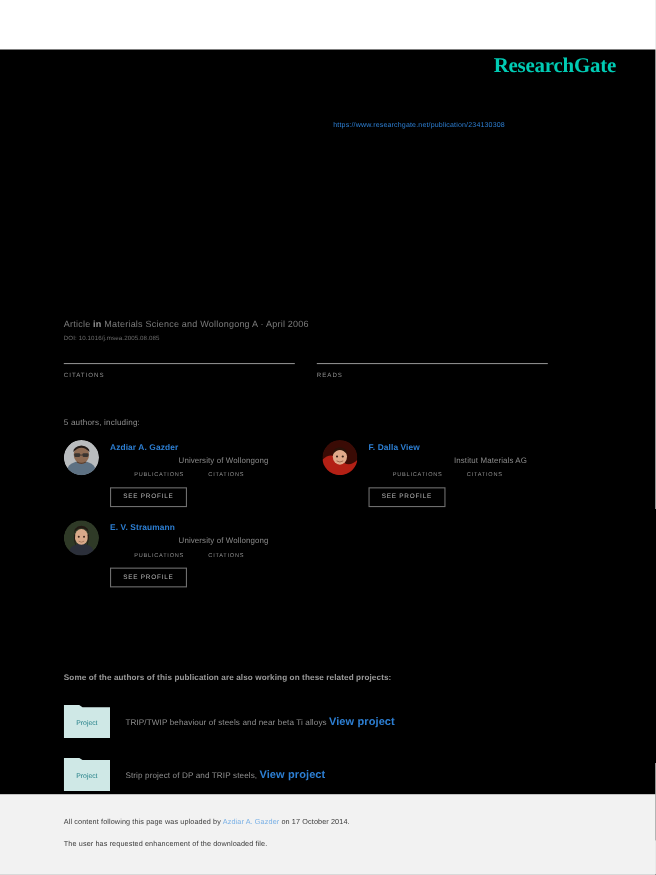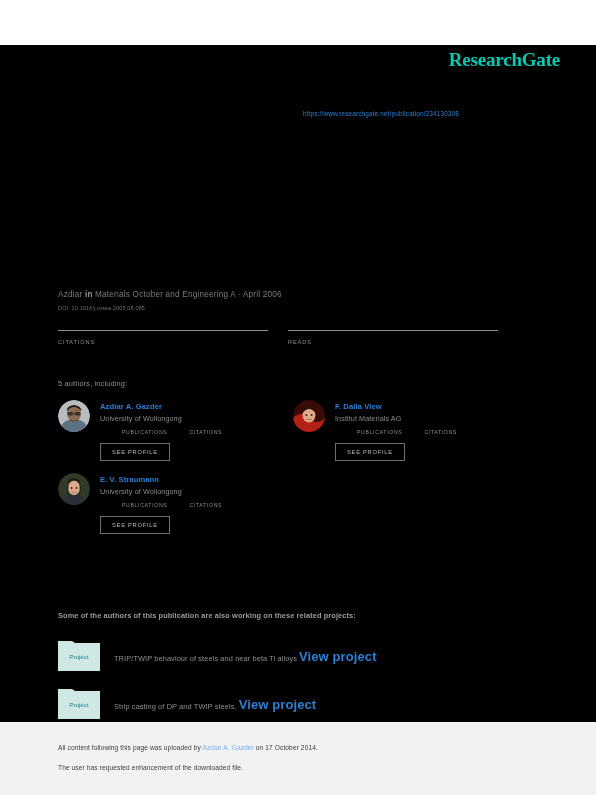--- a/index.html
+++ b/index.html
@@ -177,20 +177,21 @@
     color: #2d7fd3;
     letter-spacing: 0.1px;
     white-space: nowrap;
   }
   .author-affil {
     font-size: 7.2px;
     color: #8a8a8a;
     margin-top: 3px;
     letter-spacing: 0.1px;
     white-space: nowrap;
+    text-align: right;
   }
   .author-stats {
     display: flex;
     margin-top: 6px;
     margin-left: 22px;
   }
   .astat { margin-right: 22px; }
   .astat-num {
     font-size: 8px;
     font-weight: bold;
@@ -248,21 +249,21 @@
     position: relative;
   }
   .folder-icon svg { display: block; }
   .project-text {
     font-size: 7.4px;
     color: #8f8f8f;
     letter-spacing: 0.1px;
     white-space: nowrap;
   }
   .project-link {
-    font-size: 13px;
+    font-size: 10px;
     font-weight: bold;
     color: #2d7fd3;
     margin-left: 2px;
     text-decoration: none;
     letter-spacing: 0.1px;
   }
 
   
   .footer {
     position: absolute;
@@ -296,23 +297,23 @@
   <div class="dark-region">
 
     <div class="rg-logo">ResearchGate</div>
 
     <a class="pub-url" href="#">https://www.researchgate.net/publication/234130308</a>
 
     <div class="article-title"></div>
 
     <div class="article-meta">
       <div class="meta-line">
-        <span>Azdiar</span>
+        <span>Article</span>
         <span class="em">in</span>
-        <span>Materials October and Engineering A</span>
+        <span>Materials Science and Wollongong A</span>
         <span>·</span>
         <span>April 2006</span>
       </div>
       <div class="doi-line">DOI: 10.1016/j.msea.2005.08.085</div>
     </div>
 
     <div class="stats-row">
       <div class="stat-col">
         <div class="stat-rule"></div>
         <div class="stat-number"></div>
@@ -446,21 +447,21 @@
       </div>
 
       <div class="project-row">
         <div class="folder-icon">
           <svg width="42" height="30" viewBox="0 0 42 30">
             <path d="M0 4 L0 30 L42 30 L42 2 L17 2 L14 0 L0 0 Z" fill="#cfe8e6"></path>
             <text x="21" y="18" font-family="Liberation Sans, sans-serif" font-size="6.2" fill="#1f7d85" text-anchor="middle">Project</text>
           </svg>
         </div>
         <div class="project-text">
-          <span>Strip casting of DP and TWIP steels,</span><a class="project-link" href="#">View project</a>
+          <span>Strip project of DP and TRIP steels,</span><a class="project-link" href="#">View project</a>
         </div>
       </div>
 
     </div>
 
   </div>
 
   <div class="footer">
     <div class="footer-line">
       <span>All content following this page was uploaded by </span><a class="footer-link" href="#">Azdiar A. Gazder</a><span> on 17 October 2014.</span>

